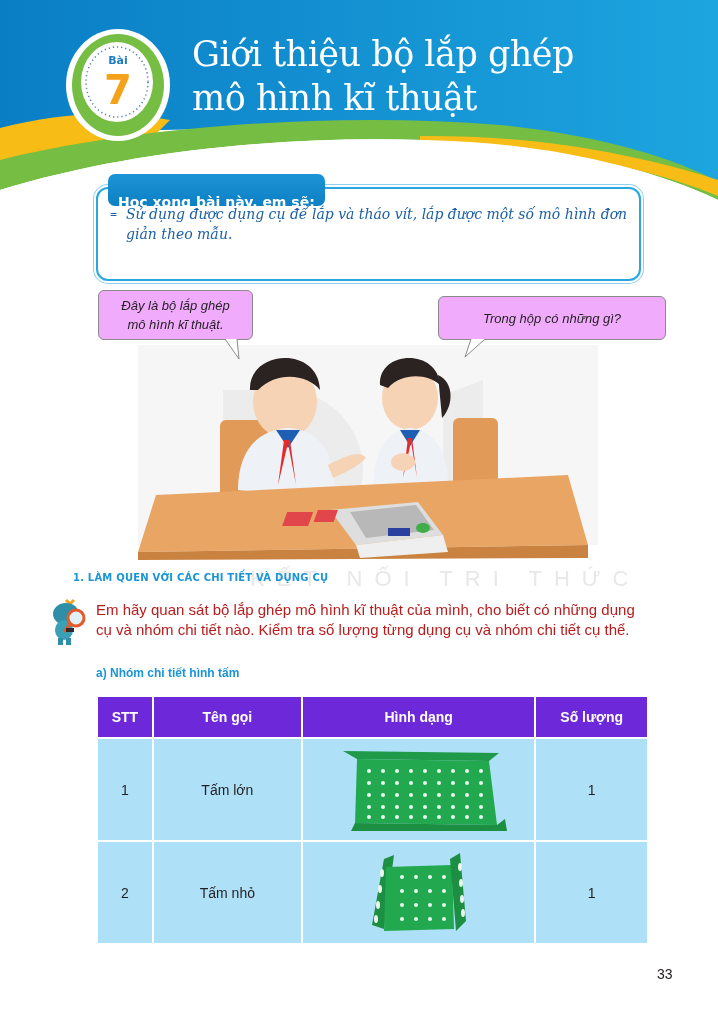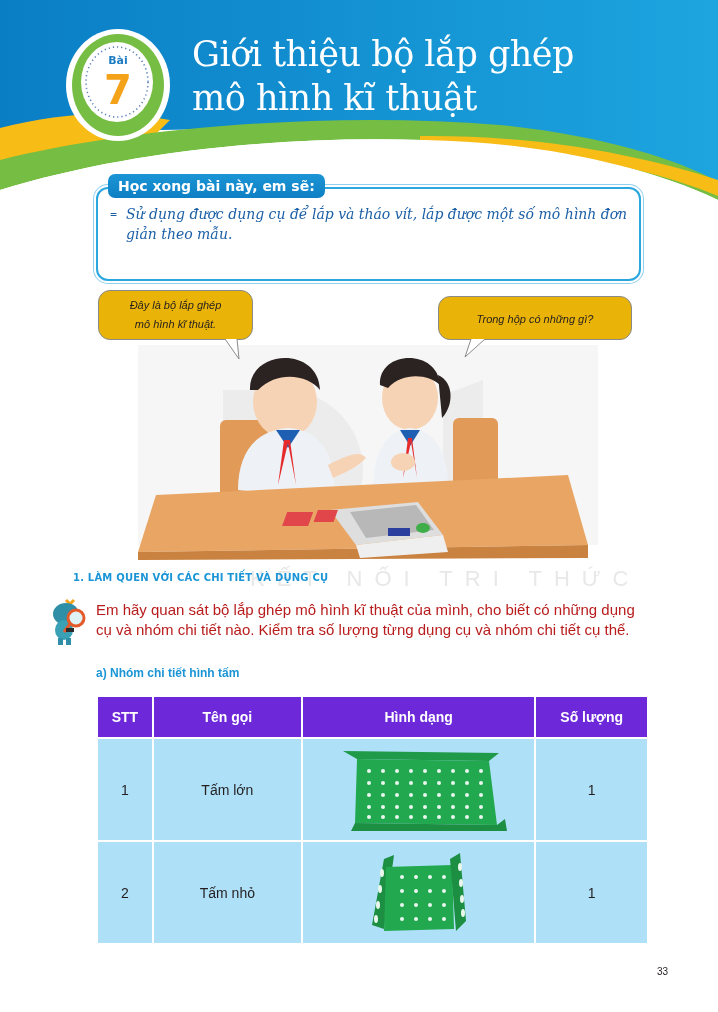--- a/index.html
+++ b/index.html
@@ -10,47 +10,47 @@
   .header { position: absolute; left: 0; top: 0; width: 718px; height: 200px; }
   .header svg { position: absolute; left: 0; top: 0; }
   .badge { position: absolute; left: 80px; top: 40px; width: 76px; height: 90px; text-align: center; }
   .badge-label { position: absolute; left: 0; width: 100%; top: 14px; font-family: "DejaVu Sans", sans-serif; font-weight: bold; font-size: 11px; color: #1e7dc2; }
   .badge-num { position: absolute; left: 0; width: 100%; top: 26px; font-family: "DejaVu Sans", sans-serif; font-weight: bold; font-size: 40px; color: #f5a21b; line-height: 48px; }
   .title { position: absolute; left: 192px; top: 32px; font-family: "DejaVu Serif", serif; font-size: 35px; line-height: 44px; color: #ffffff; letter-spacing: -0.5px; }
   .title div { white-space: nowrap; }
 
   
   .obj-box { position: absolute; left: 96px; top: 187px; width: 545px; height: 94px; border: 2px solid #2aa7de; border-radius: 12px; box-shadow: 0 0 0 2px #fff, 0 0 0 3px #8fd0ee; }
-  .obj-tag { position: absolute; left: 108px; top: 174px; height: 24px; padding: 0 10px; background: linear-gradient(#1b95d6, #0e7fc4); border-radius: 7px; color: #fff; font-family: "DejaVu Sans", sans-serif; font-weight: bold; font-size: 14px; line-height: 24px; white-space: nowrap; }
+  .obj-tag { position: absolute; left: 108px; top: 174px; height: 24px; padding: 16px 10px; background: linear-gradient(#1b95d6, #0e7fc4); border-radius: 7px; color: #fff; font-family: "DejaVu Sans", sans-serif; font-weight: bold; font-size: 14px; line-height: 24px; white-space: nowrap; }
   .obj-list { position: absolute; left: 110px; top: 202px; width: 525px; font-family: "DejaVu Serif", serif; font-style: italic; font-size: 14px; line-height: 20px; color: #1b5fa6; }
   .obj-item { position: relative; padding-left: 16px; }
   .obj-item .dash { position: absolute; left: 0; top: 0; }
 
   
   .scene { position: absolute; left: 98px; top: 290px; width: 540px; height: 270px; }
-  .bubble { position: absolute; background: #eab308; border: 1px solid #8a8a8a; border-radius: 12px; font-style: italic; font-size: 11px; line-height: 19px; color: #231f20; text-align: center; }
+  .bubble { position: absolute; background: #f0abfc; border: 1px solid #8a8a8a; border-radius: 6px; font-style: italic; font-size: 13px; line-height: 19px; color: #231f20; text-align: center; }
   .bubble-left { left: 0; top: 0; width: 155px; height: 50px; padding-top: 5px; }
-  .bubble-right { left: 340px; top: 6px; width: 194px; height: 44px; line-height: 44px; }
+  .bubble-right { left: 340px; top: 6px; width: 228px; height: 44px; line-height: 44px; }
 
   
   .sec-title { position: absolute; left: 73px; top: 572px; font-family: "DejaVu Sans", sans-serif; font-weight: bold; font-size: 10px; color: #1b95d6; letter-spacing: 0.2px; white-space: nowrap; }
   .watermark { position: absolute; left: 250px; top: 566px; font-size: 22px; color: #e8e8e8; letter-spacing: 12px; white-space: nowrap; }
   .mascot { position: absolute; left: 48px; top: 598px; width: 42px; height: 48px; }
   .intro { position: absolute; left: 96px; top: 600px; width: 555px; font-size: 15px; line-height: 20px; color: #b91c1c; }
   .sub-title { position: absolute; left: 96px; top: 666px; font-weight: bold; font-size: 12px; color: #1b95d6; white-space: nowrap; }
 
   
   .tbl { position: absolute; left: 96px; top: 695px; width: 553px; border-collapse: collapse; }
   .tbl th, .tbl td { border: 2px solid #ffffff; text-align: center; vertical-align: middle; font-size: 14px; }
   .tbl th { background: #6d28d9; color: #ffffff; font-weight: bold; height: 42px; font-size: 14px; }
   .tbl td { background: #aee0f8; color: #231f20; height: 103px; }
   .col-stt { width: 56px; } .col-name { width: 150px; } .col-shape { width: 234px; margin-left: 40px; } .col-qty { width: 113px; }
   .shape-cell svg { display: block; margin: 0 auto; }
 
-  .page-num { position: absolute; left: 657px; top: 966px; font-size: 10px; color: #231f20; }
+  .page-num { position: absolute; left: 657px; top: 966px; font-size: 14px; color: #231f20; }
 </style>
 </head>
 <body>
 
 <div class="header">
   <svg width="718" height="200" viewBox="0 0 718 200">
     <defs>
       <linearGradient id="sky" x1="0" y1="0" x2="1" y2="0">
         <stop offset="0" stop-color="#0a7ec5"></stop>
         <stop offset="1" stop-color="#1da5df"></stop>

